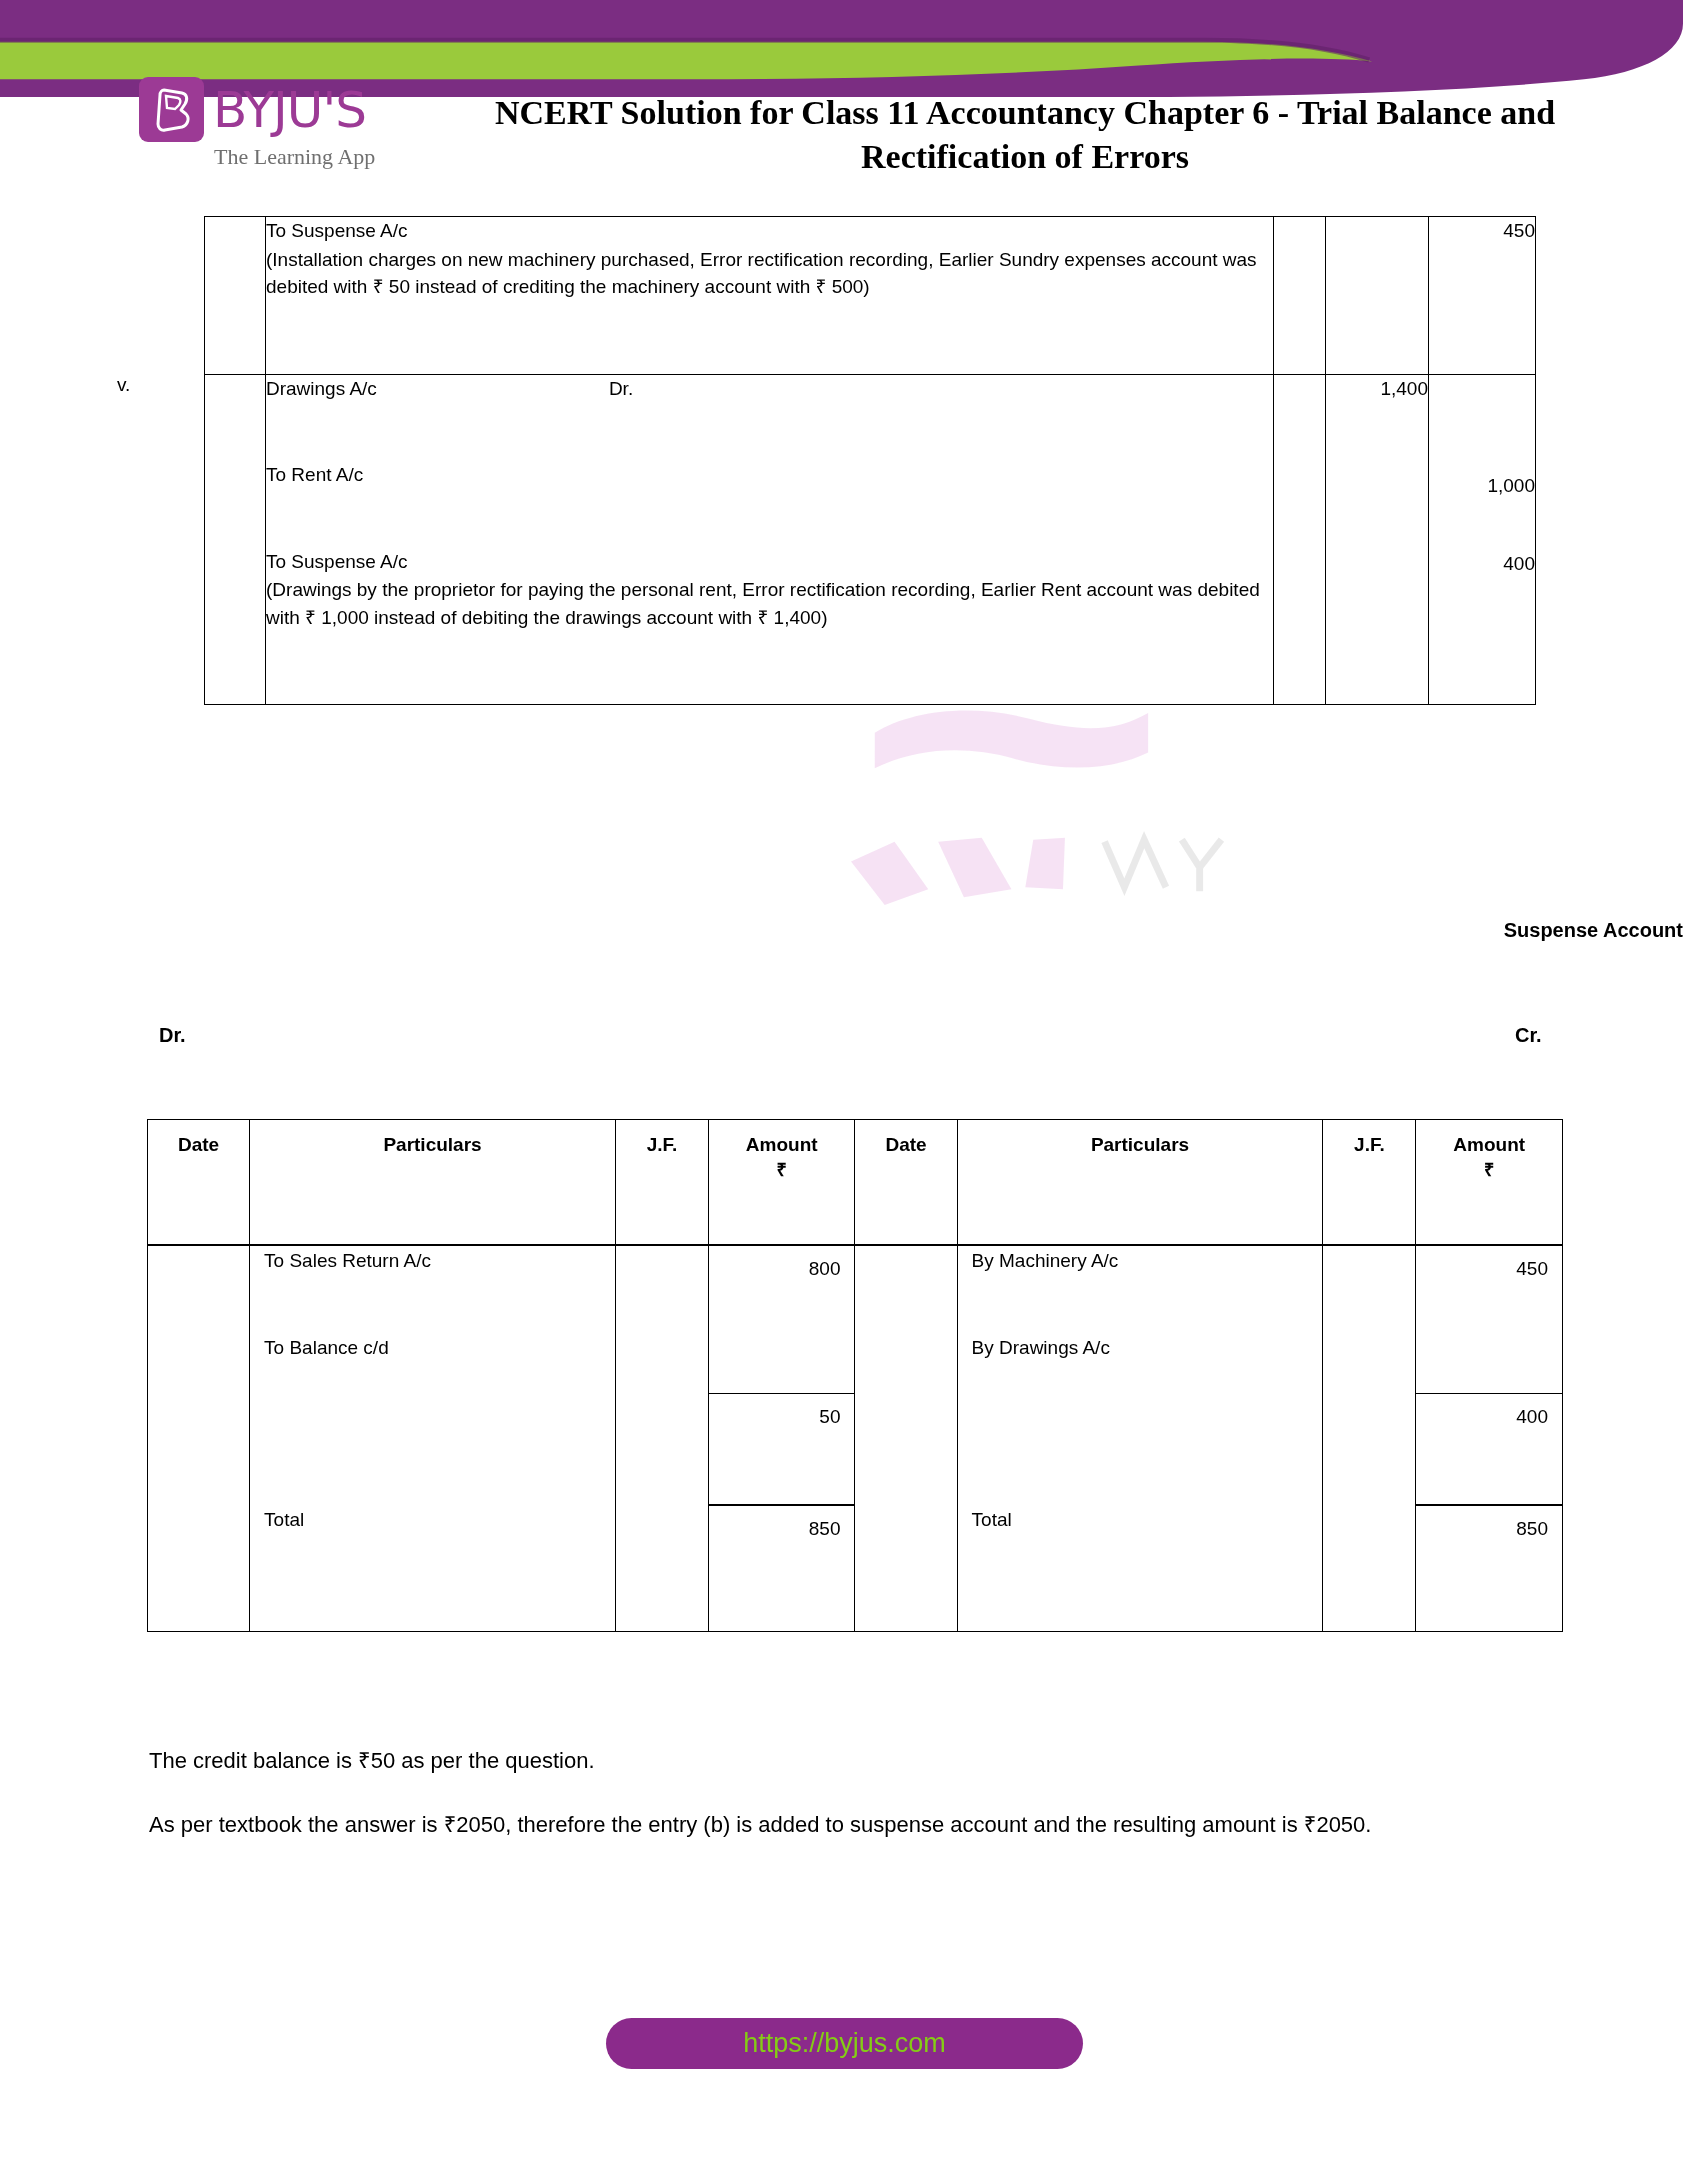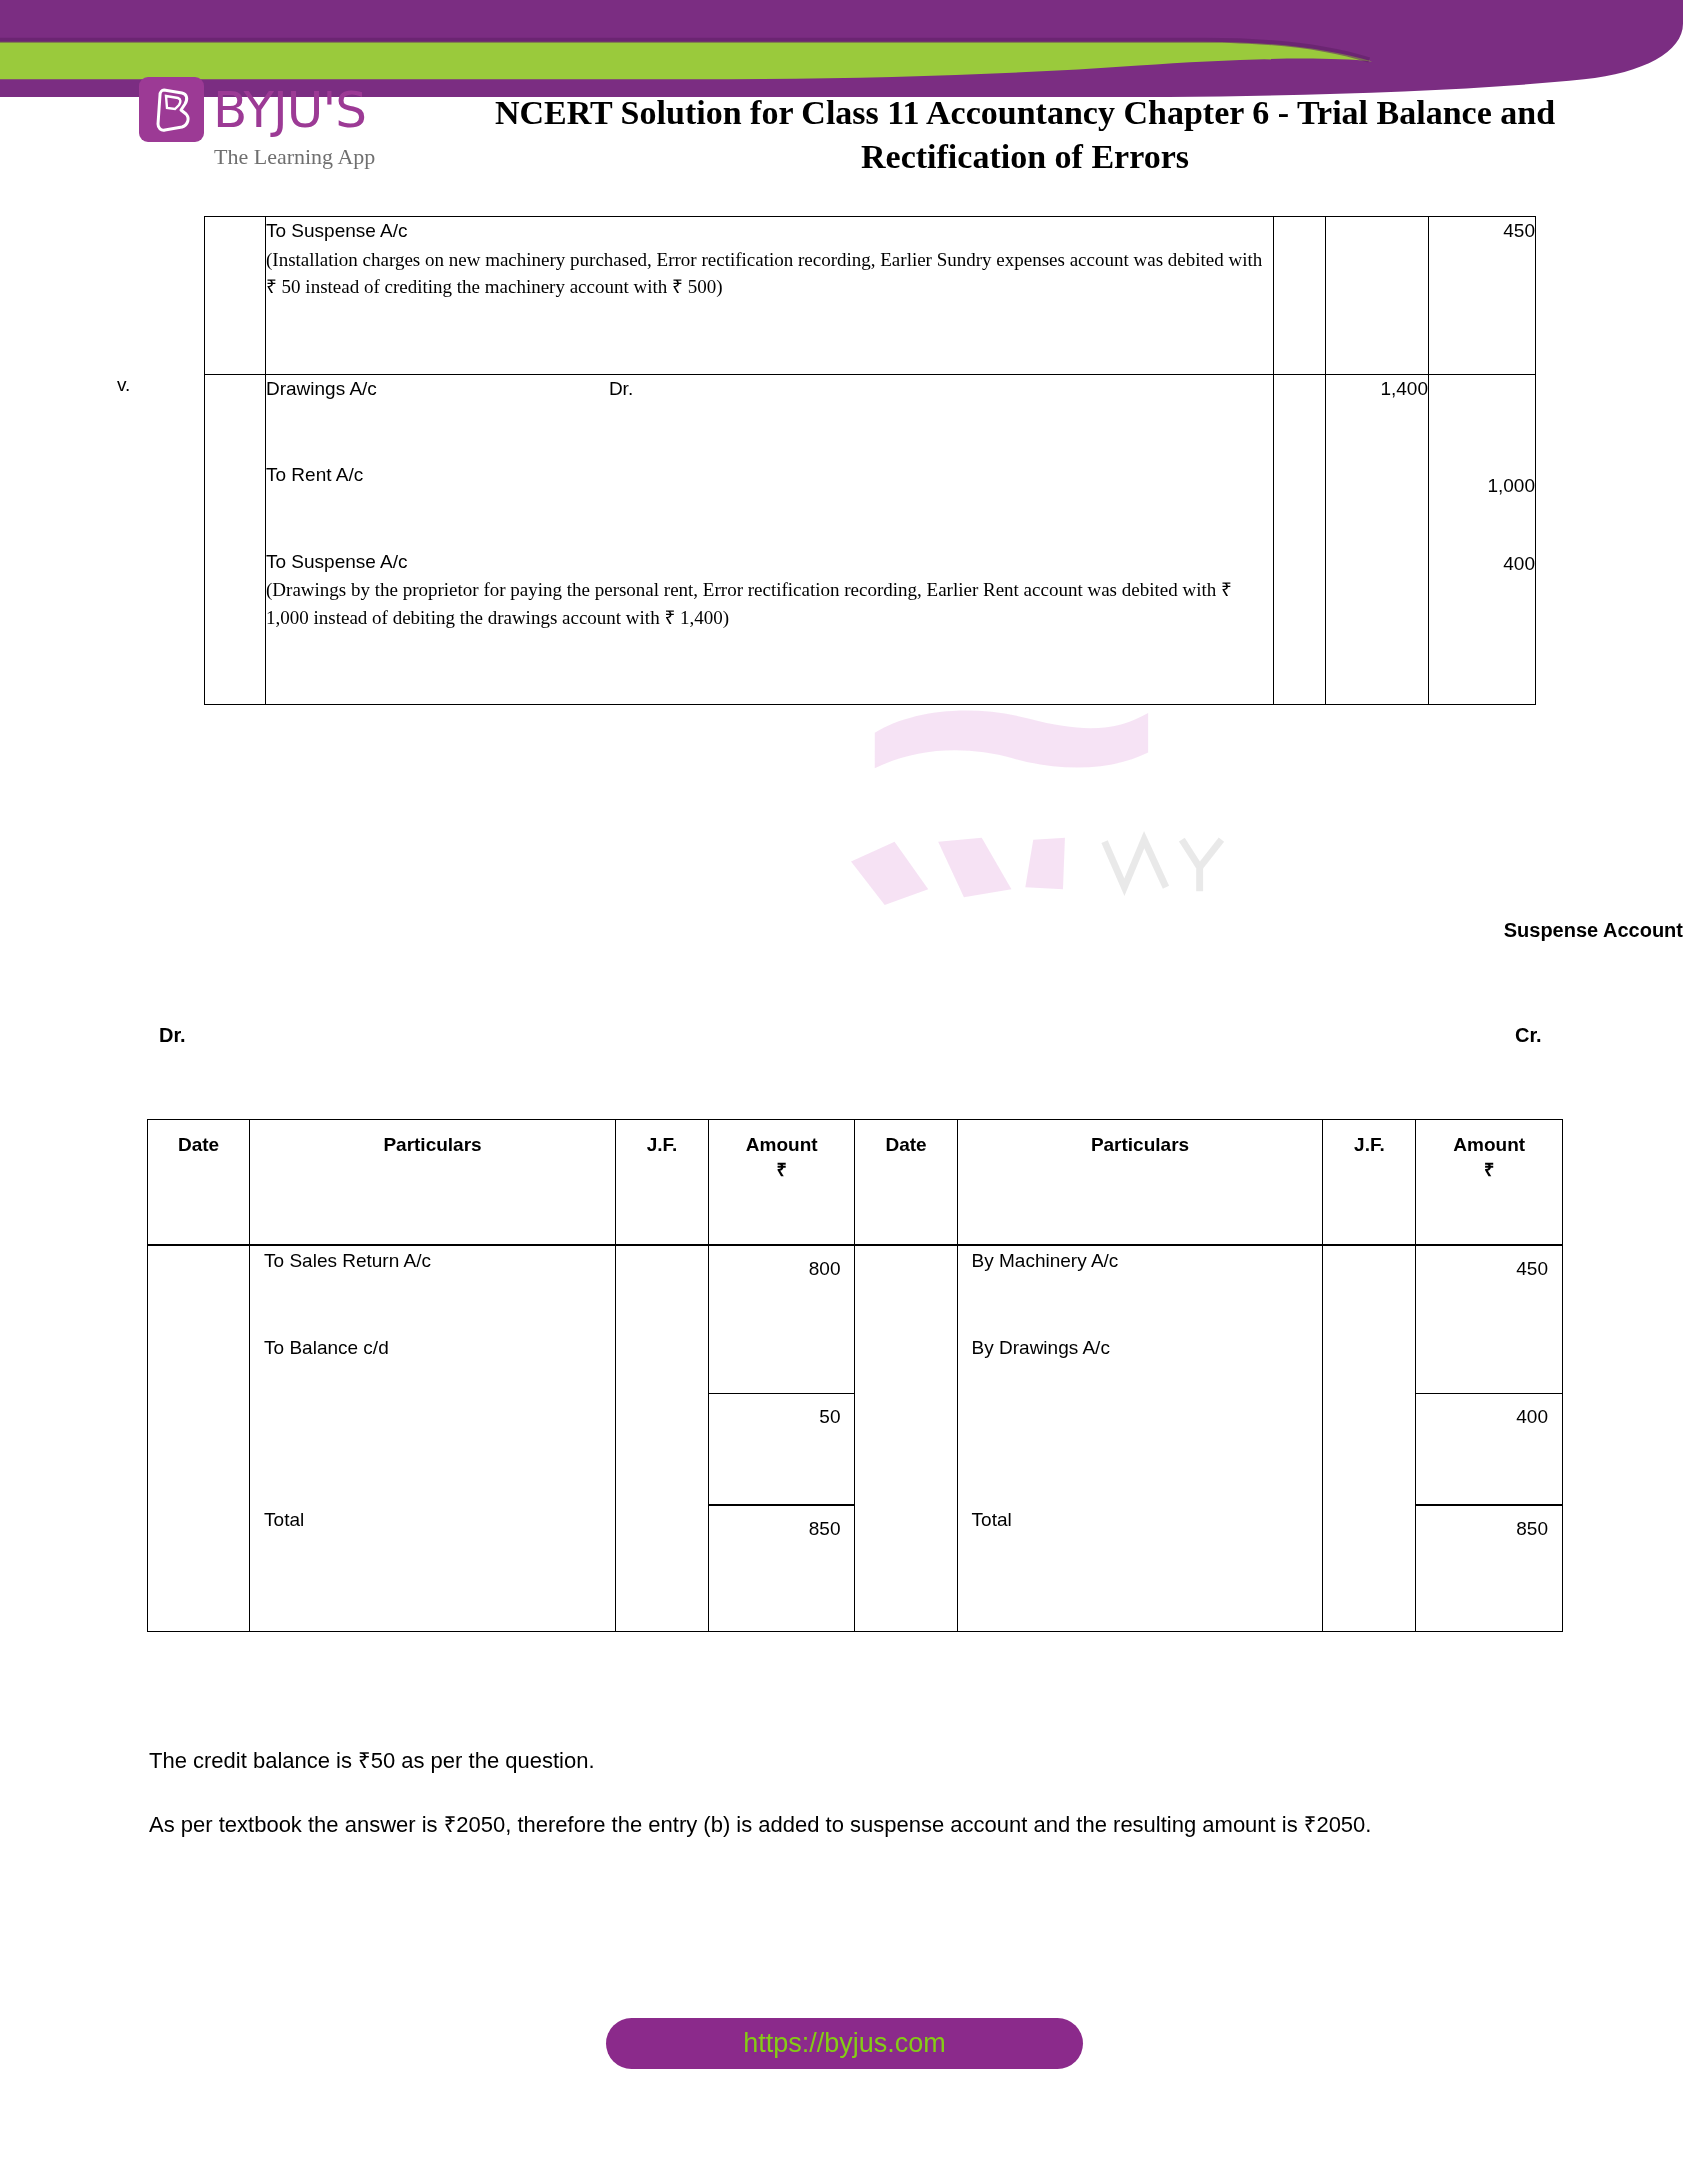--- a/index.html
+++ b/index.html
@@ -58,21 +58,21 @@
   .tbl td, .tbl th { border:1px solid #000; padding:0; vertical-align:top; font-weight:normal; }
 
   
   #journal-table { left:204px; top:216px; width:1332px;border-radius:32px; }
   #journal-table td { font-size:19px; line-height:1.45; }
   .j-c-sub   { width:61px; }
   .j-c-part  { width:1008px; padding:12px 14px 14px 14px; }
   .j-c-lf    { width:52px; }
   .j-c-dr    { width:103px; padding:12px 14px 0 6px; text-align:right; }
   .j-c-cr    { width:107px; padding:12px 14px 0 6px; text-align:right; }
-  .narration { margin-top:1px;font-family:Liberation Serif, serif; }
+  .narration { margin-top:1px; }
   .dr-tag { display:inline-block; margin-left:232px; }
   .blockgap-a { height:73px; }
   .blockgap-b { height:59px; }
   .roman-label {
     position:absolute; left:117px; top:374px;
     font-size:19px; z-index:4;
   }
 
   
   .acct-title {

